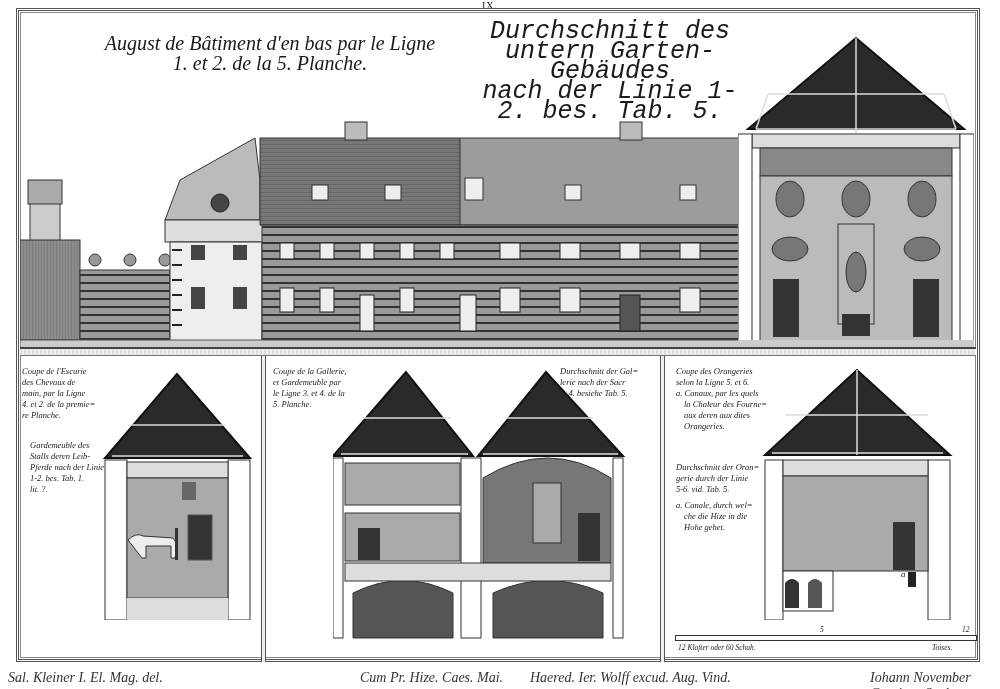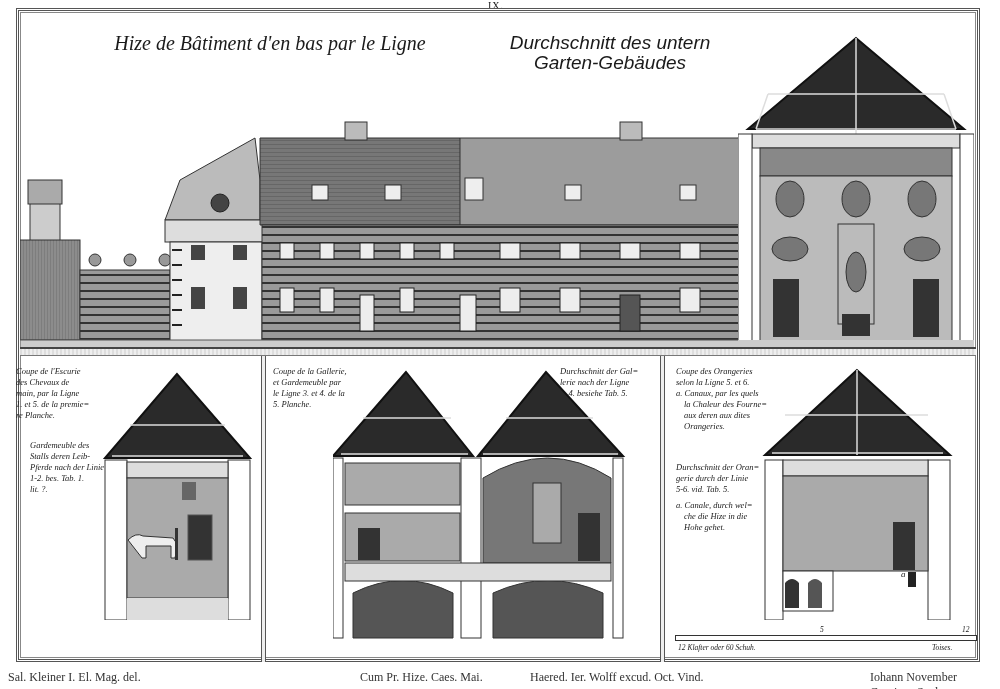--- a/index.html
+++ b/index.html
@@ -1,41 +1,43 @@
 <!DOCTYPE html>
 <html><head>
 <meta charset="utf-8">
 <style>
   html,body{margin:0;padding:0;background:#fff;}
   body{width:1000px;height:689px;position:relative;overflow:hidden;font-family:"DejaVu Serif",serif;color:#1a1a1a;}
-  .plate-no{position:absolute;left:482px;top:0;font-size:10px;letter-spacing:1px;font-family:"Liberation Serif",serif;margin-left:6px;}
+  .plate-no{position:absolute;left:482px;top:0;font-size:10px;letter-spacing:1px;font-family:"Liberation Serif",serif;}
   .frame{position:absolute;left:16px;top:8px;width:964px;height:654px;border:3px double #555;box-sizing:border-box;background:#fff;}
   .frame-inner{position:absolute;left:20px;top:12px;width:956px;height:646px;border:1px solid #888;box-sizing:border-box;}
   .title{position:absolute;font-style:italic;font-family:"Liberation Serif",serif;text-align:center;line-height:20px;}
   .title.fr{left:80px;top:33px;width:380px;font-size:20px;}
-  .title.de{left:480px;top:33px;width:260px;font-size:19px;font-family:Liberation Sans, sans-serif;font-style:italic;}
+  .title.de{left:480px;top:22px;width:260px;font-size:25px;font-family:Liberation Mono, monospace;font-style:italic;}
   .caption{position:absolute;font-family:"Liberation Serif",serif;font-style:italic;font-size:8.5px;line-height:11px;color:#222;}
   .divider-h{position:absolute;left:20px;top:347px;width:956px;height:9px;border-top:2px solid #444;border-bottom:1px solid #777;background:repeating-linear-gradient(90deg,#ddd 0 2px,#eee 2px 4px);box-sizing:border-box;}
   .divider-v{position:absolute;top:356px;width:5px;height:306px;border-left:1px solid #555;border-right:1px solid #555;background:#eee;box-sizing:border-box;}
-  .footer{position:absolute;top:670px;font-family:"Liberation Serif",serif;font-size:12px;color:#333;}
+  .footer{position:absolute;top:670px;font-family:"Liberation Serif",serif;font-style:italic;font-size:14px;color:#333;}
   svg{position:absolute;}
   .scale-label{position:absolute;font-family:"Liberation Serif",serif;font-style:italic;font-size:7.5px;}
 </style>
 </head>
 <body>
 
 <div class="plate-no">IX.</div>
 <div class="frame"></div>
 <div class="frame-inner"></div>
 
 <div class="title fr">
-  <div>Hize de Bâtiment d'en bas par le Ligne</div>
+  <div>August de Bâtiment d'en bas par le Ligne</div>
+  <div>1. et 2. de la 5. Planche.</div>
 </div>
 <div class="title de">
   <div>Durchschnitt des untern Garten-Gebäudes</div>
+  <div>nach der Linie 1-2. bes. Tab. 5.</div>
 </div>
 
 <svg style="left:20px;top:100px" width="720" height="248" viewBox="0 0 720 248">
   <defs>
     <pattern id="hatch" width="3" height="3" patternUnits="userSpaceOnUse">
         <rect width="3" height="3" fill="#8c8c8c"></rect>
         <line x1="0" y1="0" x2="0" y2="3" stroke="#666" stroke-width="0.8"></line>
       </pattern>
     <pattern id="rust" width="20" height="8" patternUnits="userSpaceOnUse">
         <rect width="20" height="8" fill="#9a9a9a"></rect>
@@ -137,25 +139,25 @@
   <rect x="104" y="280" width="28" height="22" fill="#333"></rect>
   <rect x="0" y="100" width="14" height="208" fill="#fff" stroke="#333"></rect>
   <rect x="222" y="100" width="14" height="208" fill="#fff" stroke="#333"></rect>
   <rect x="0" y="306" width="236" height="8" fill="#ccc"></rect>
 </svg>
 
 <div class="divider-h"></div>
 <div class="divider-v" style="left:261px"></div>
 <div class="divider-v" style="left:660px"></div>
 
-<div class="caption" style="left:16px;top:366px">
+<div class="caption" style="left:22px;top:366px">
   <div>Coupe de l'Escurie</div>
     <div>des Chevaux de</div>
     <div>main, par la Ligne</div>
-    <div>1. et 5. de la premie=</div>
+    <div>4. et 2. de la premie=</div>
     <div>re Planche.</div>
 </div>
 <div class="caption" style="left:30px;top:440px">
   <div>Gardemeuble des</div>
     <div>Stalls deren Leib-</div>
     <div>Pferde nach der Linie</div>
     <div>1-2. bes. Tab. 1.</div>
     <div>lit. ?.</div>
 </div>
 
@@ -177,21 +179,21 @@
 </svg>
 
 <div class="caption" style="left:273px;top:366px">
   <div>Coupe de la Gallerie,</div>
     <div>et Gardemeuble par</div>
     <div>le Ligne 3. et 4. de la</div>
     <div>5. Planche.</div>
 </div>
 <div class="caption" style="left:560px;top:366px">
   <div>Durchschnitt der Gal=</div>
-    <div>lerie nach der Ligne</div>
+    <div>lerie nach der Sacr</div>
     <div>3. 4. besiehe Tab. 5.</div>
 </div>
 
 <svg style="left:333px;top:368px" width="300" height="280" viewBox="0 0 300 280">
   <polygon points="73,4 0,88 140,88" fill="#2a2a2a" stroke="#111" stroke-width="2"></polygon>
   <polygon points="213,4 145,88 290,88" fill="#2a2a2a" stroke="#111" stroke-width="2"></polygon>
   <g stroke="#ddd" stroke-width="1.5">
       <line x1="30" y1="50" x2="118" y2="50"></line>
       <line x1="173" y1="50" x2="260" y2="50"></line>
       <line x1="8" y1="86" x2="135" y2="86"></line>
@@ -252,14 +254,14 @@
 <div class="caption" style="left:901px;top:569px;font-size:9px">a</div>
 
 <div style="position:absolute;left:675px;top:635px;width:300px;height:4px;border:1px solid #333;background:#fff;"></div>
 <div class="scale-label" style="left:678px;top:643px">12 Klafter oder 60 Schuh.</div>
 <div class="scale-label" style="left:932px;top:643px">Toises.</div>
 <div class="scale-label" style="left:820px;top:625px">5</div>
 <div class="scale-label" style="left:962px;top:625px">12</div>
 
 <div class="footer" style="left:8px">Sal. Kleiner I. El. Mag. del.</div>
 <div class="footer" style="left:360px">Cum Pr. Hize. Caes. Mai.</div>
-<div class="footer" style="left:530px">Haered. Ier. Wolff excud. Oct. Vind.</div>
+<div class="footer" style="left:530px">Haered. Ier. Wolff excud. Aug. Vind.</div>
 <div class="footer" style="left:870px">Iohann November Corvinus Sculps.</div>
 
 </body></html>

